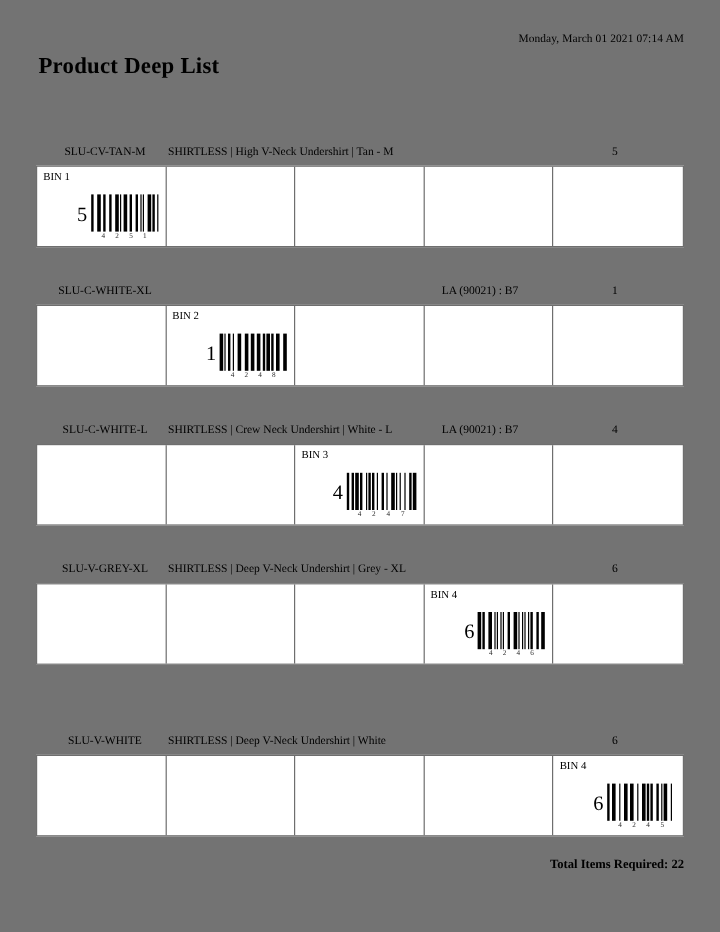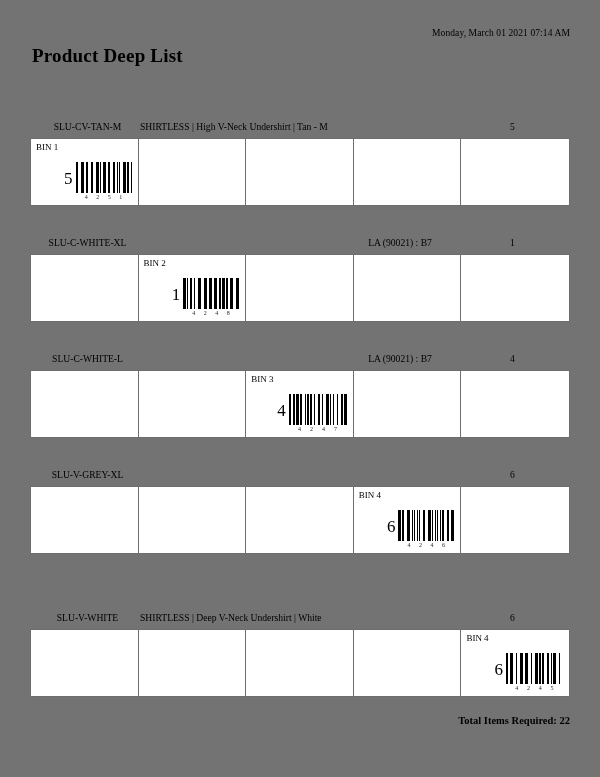--- a/index.html
+++ b/index.html
@@ -299,20 +299,21 @@
             </div>
           </div>
           <div class="bincell"></div>
           <div class="bincell"></div>
           <div class="bincell"></div>
         </div>
       </div>
       <div class="block" style="top: 350px;">
         <div class="rowtext">
           <span class="rt-item">SLU-C-WHITE-L</span>
+          <span class="rt-desc">SHIRTLESS | Crew Neck Undershirt | White - L</span>
           <span class="rt-wh">LA (90021) : B7</span>
           <span class="rt-qty">4</span>
         </div>
         <div class="bingrid">
           <div class="bincell"></div>
           <div class="bincell"></div>
           <div class="bincell">
             <div class="bin-label">BIN 3</div>
             <div class="bin-body">
               <div class="bin-qty">4</div>
@@ -359,20 +360,21 @@
               </div>
             </div>
           </div>
           <div class="bincell"></div>
           <div class="bincell"></div>
         </div>
       </div>
       <div class="block" style="top: 466px;">
         <div class="rowtext">
           <span class="rt-item">SLU-V-GREY-XL</span>
+          <span class="rt-desc">SHIRTLESS | Deep V-Neck Undershirt | Grey - XL</span>
           <span class="rt-wh"></span>
           <span class="rt-qty">6</span>
         </div>
         <div class="bingrid">
           <div class="bincell"></div>
           <div class="bincell"></div>
           <div class="bincell"></div>
           <div class="bincell">
             <div class="bin-label">BIN 4</div>
             <div class="bin-body">

